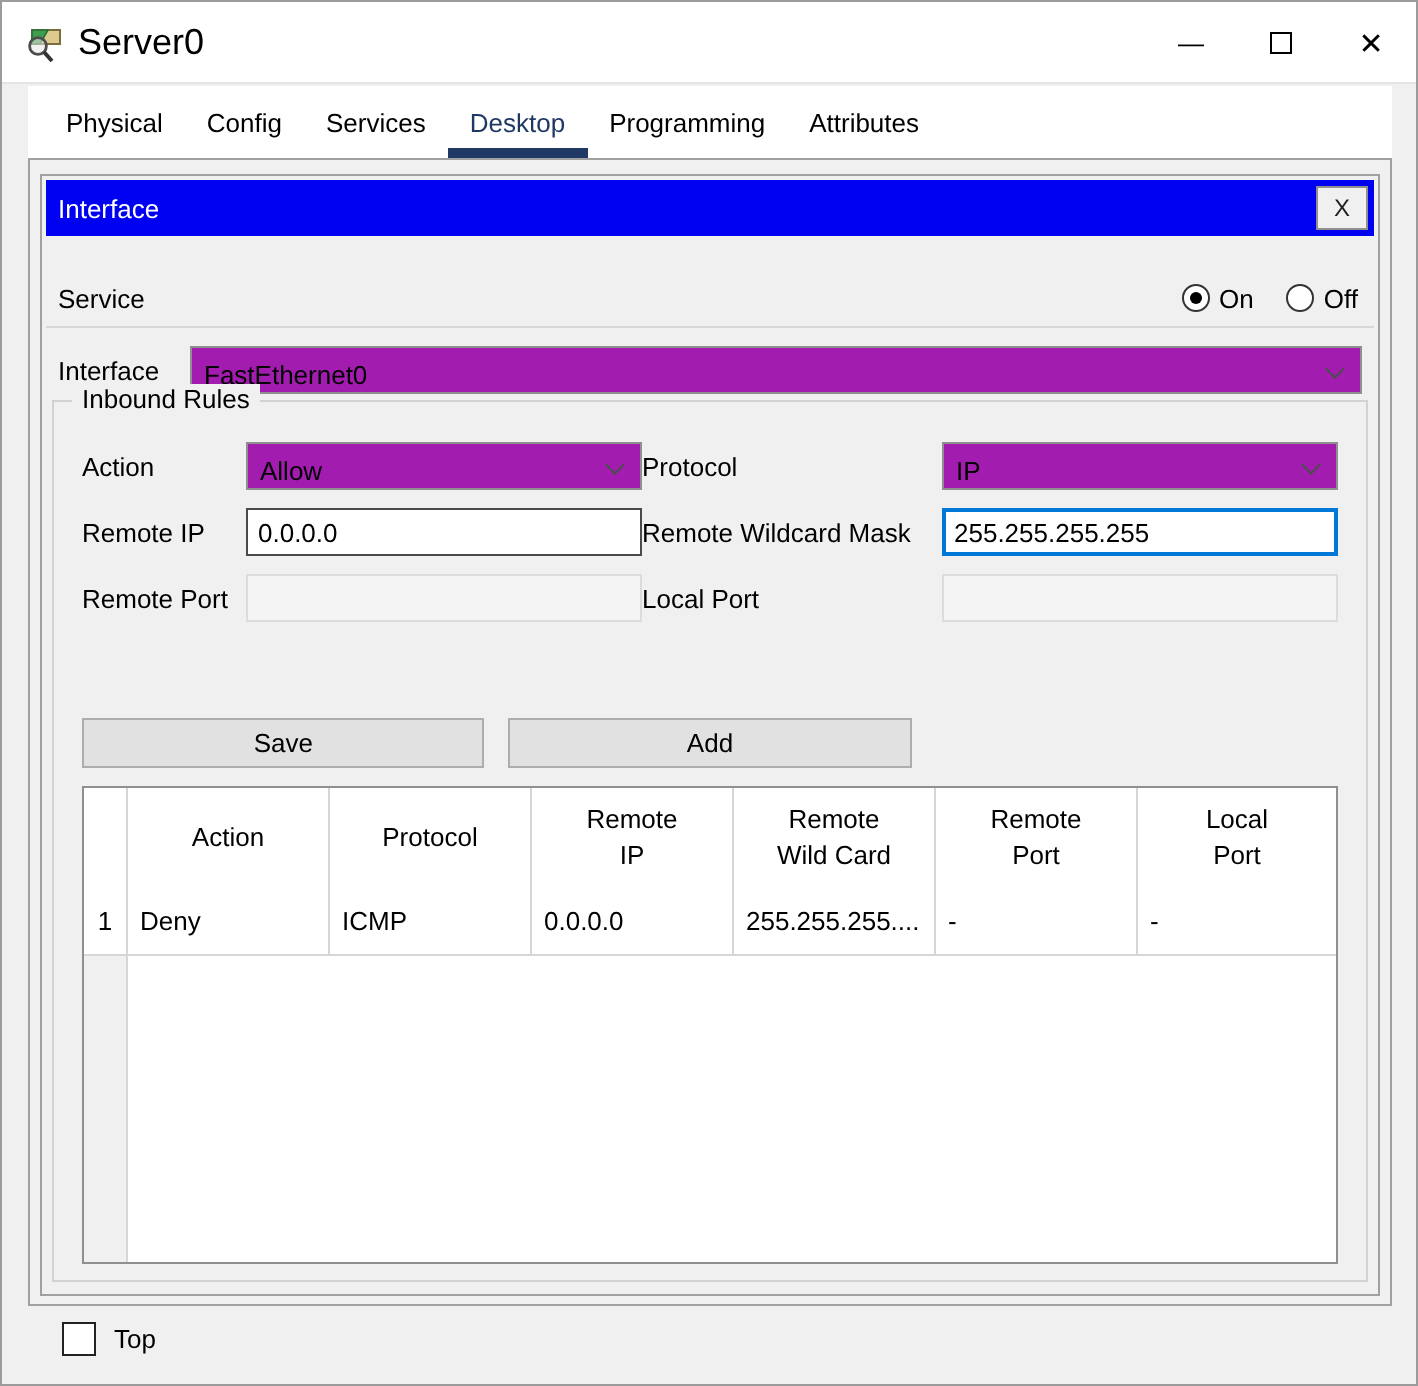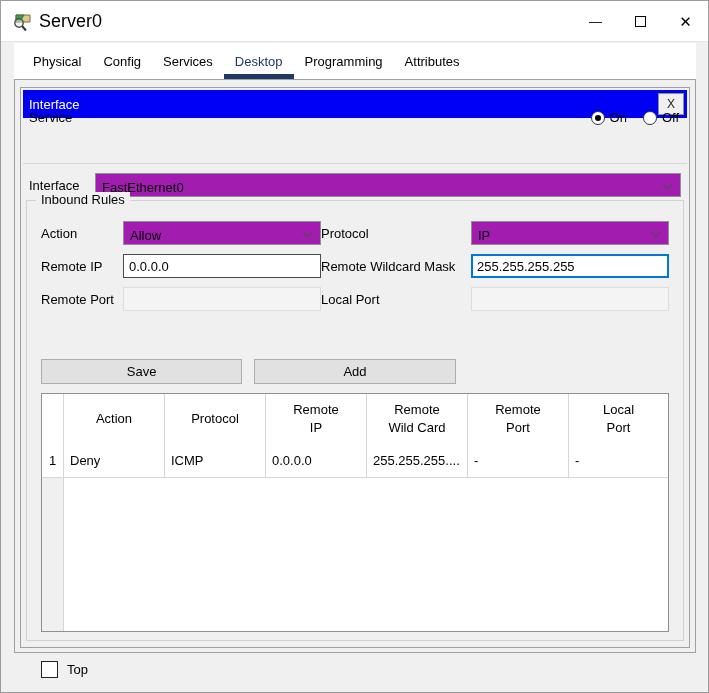--- a/index.html
+++ b/index.html
@@ -23,21 +23,21 @@
   .tab.active { color:#1f3864; box-shadow:inset 0 -5px 0 #1f3864; }
 
   
   .panel { position:absolute; left:13px; top:78px; width:682px; height:574px; border:1px solid #a0a0a0; background:#f0f0f0; }
   .app-frame { position:absolute; left:5px; top:7px; right:5px; bottom:4px; border:1px solid #a0a0a0; background:#f0f0f0; }
 
   .fw-titlebar { position:absolute; left:2px; top:2px; right:2px; height:28px; background:#0000f2; display:flex; align-items:center; }
   .fw-title { color:#fff; padding-left:6px; }
   .fw-close { position:absolute; right:3px; top:3px; width:26px; height:22px; background:#f0f0f0; border:1px solid #8f8f8f; display:flex; align-items:center; justify-content:center; font-size:12px; color:#1f1f1f; cursor:default; }
 
-  .service-row { position:absolute; left:2px; top:22px; right:2px; height:42px; display:flex; align-items:flex-start; justify-content:space-between; padding:0 8px 0 6px;gap:48px; }
+  .service-row { position:absolute; left:2px; top:40px; right:2px; height:42px; display:flex; align-items:center; justify-content:space-between; padding:0 8px 0 6px;gap:48px; }
   .radios { display:flex; align-items:center; gap:16px; }
   .radio-opt { display:flex; align-items:center; gap:5px; cursor:default; }
   .radio { position:relative; width:14px; height:14px; border:1px solid #333; border-radius:50%; background:#fff; }
   .radio.checked::after { content:''; position:absolute; left:3px; top:3px; width:6px; height:6px; border-radius:50%; background:#000; }
 
   .sep { position:absolute; left:2px; right:2px; top:75px; height:1px; background:#d8d8d8; }
 
   .iface-row { position:absolute; left:2px; right:2px; top:80px; height:34px; display:flex; align-items:center; padding:0 6px; gap:8px; }
   .iface-label { width:58px; }
   .combo { position:relative; height:24px; background:#a21caf; border:1px solid #8f8f8f; display:flex; align-items:center; padding:4px 24px 0 6px; cursor:default; }
@@ -65,21 +65,21 @@
   .th:last-child { border-right:none; }
   .t-row { height:34px; }
   .td { display:flex; align-items:center; padding-left:6px; border-right:1px solid #d6d6d6; border-bottom:1px solid #d6d6d6; }
   .td:last-child { border-right:none; }
   .td.num { justify-content:center; padding-left:0; }
   .t-fill { flex:1; }
   .t-fill .gutter { background:#f0f0f0; border-right:1px solid #d6d6d6; }
   .t-fill .body { grid-column:2 / 8; background:#fff; }
 
   
-  .footer-check { position:absolute; left:40px; top:660px; display:flex; align-items:center; gap:9px; }
+  .footer-check { position:absolute; left:30px; top:660px; display:flex; align-items:center; gap:9px; }
   .checkbox { width:17px; height:17px; background:#fff; border:1px solid #222; cursor:default; }
 </style>
 </head>
 <body>
 
 <div id="window">
 
   <div class="titlebar">
     <svg class="app-icon" viewBox="0 0 21 21">
       <polygon points="4,4 18,4 18,11 4,11" fill="#ddcb8e" stroke="#7c6d3d" stroke-width="1"></polygon>

